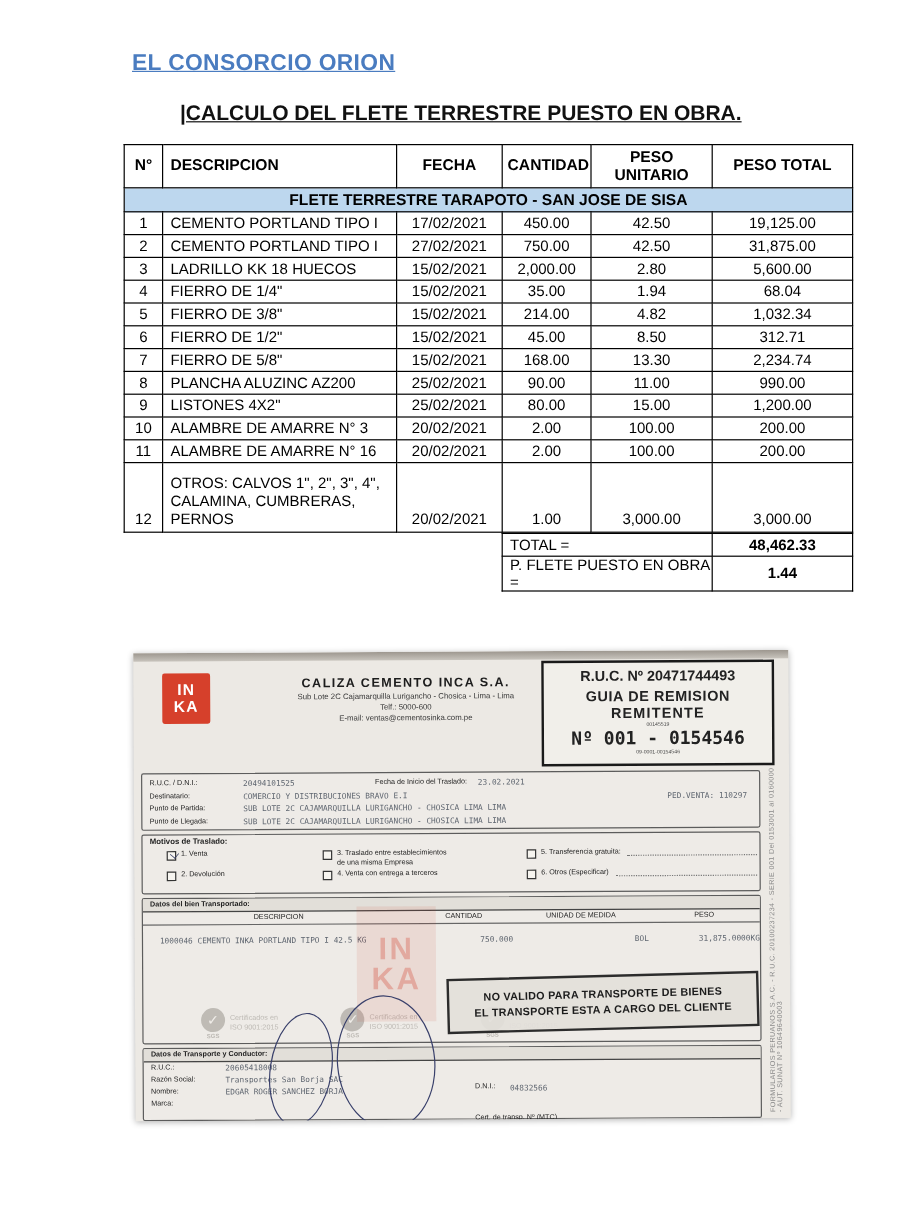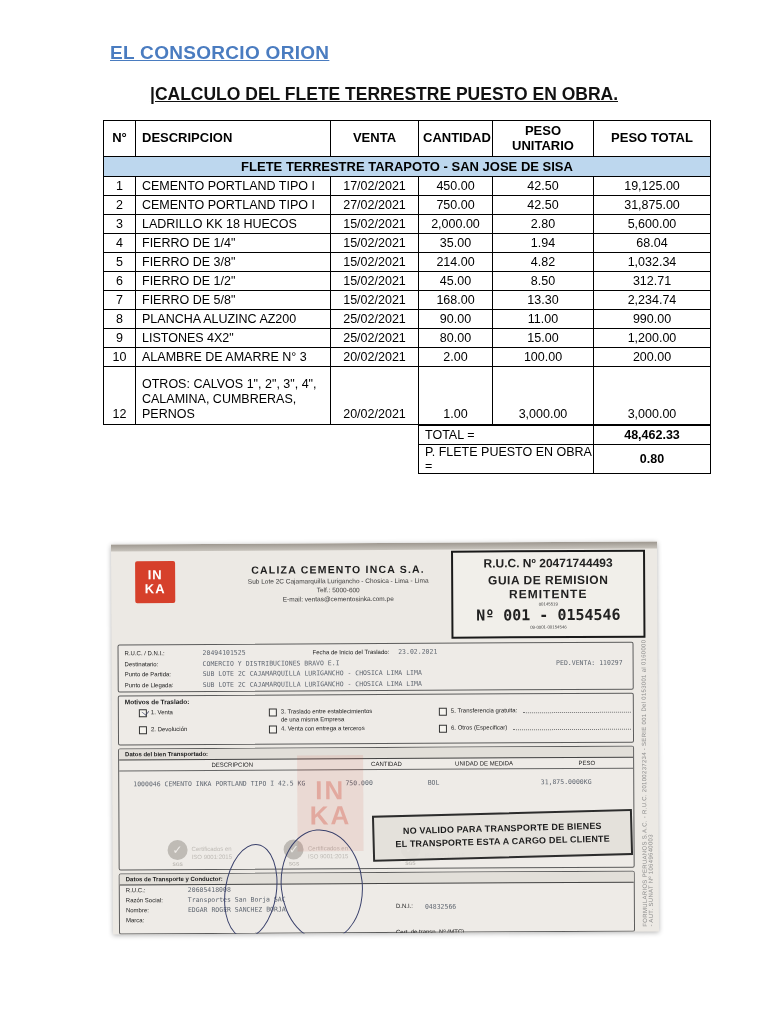--- a/index.html
+++ b/index.html
@@ -62,21 +62,21 @@
   .cb.checked:after { content:""; position:absolute; left:1px; top:-3px; width:8px; height:8px; border-right:1.4px solid #3a4066; border-bottom:1.4px solid #3a4066; transform:rotate(40deg) scale(.6); }
   .opt .lab6 { white-space:pre-line; line-height:1.25; }
   .dots { flex:1; border-bottom:1px dotted #777; margin:0 4px 1px 2px; min-width:30px; height:6px; }
 
   .goods { top:204px; height:122px; }
   .sec-bar { font-size:6px; font-weight:bold; padding:2px 6px; border-bottom:1px solid #444; background:#e2dfd9; }
   .gcols { display:flex; border-bottom:1px solid #666; padding:2px 0; }
   .gcols span { font-size:6px; color:#222; text-align:center; }
   .gcols span:nth-child(1){width:44%;} .gcols span:nth-child(2){width:16%;} .gcols span:nth-child(3){width:22%;} .gcols span:nth-child(4){width:18%;}
   .grow { display:flex; margin-top:9px; }
-  .grow span { text-align:left; }
+  .grow span { text-align:right; }
   .grow span:nth-child(1){width:44%; text-align:left; padding-left:14px;}
   .grow span:nth-child(2){width:16%;} .grow span:nth-child(3){width:22%;} .grow span:nth-child(4){width:18%;}
 
   .watermark { position:absolute; left:185px; top:212px; width:66px; height:96px; background:rgba(210,60,40,.10); display:flex; flex-direction:column; align-items:center; justify-content:center; font-weight:bold; font-size:26px; line-height:.95; color:rgba(210,60,40,.30); letter-spacing:2px; z-index:2; }
 
   .notice { position:absolute; left:260px; top:270px; width:260px; height:46px; border:2px solid #2c2c2c; background:rgba(227,224,218,.92); transform:rotate(-1.2deg); z-index:4; display:flex; flex-direction:column; align-items:center; justify-content:center; }
   .notice div { font-size:9px; font-weight:bold; color:#1c1c1c; letter-spacing:.2px; line-height:1.5; }
 
   .seals { position:absolute; left:55px; top:296px; width:470px; display:flex; gap:52px; opacity:.5; z-index:1; }
   .seal { display:flex; gap:4px; align-items:center; }
@@ -114,21 +114,21 @@
       </colgroup>
     <tbody>
       <tr class="title-row">
         <td colspan="6">FLETE TERRESTRE TARAPOTO - SAN JOSE DE SISA</td>
       </tr>
     </tbody>
     <thead>
         <tr>
           <th>N°</th>
           <th>DESCRIPCION</th>
-          <th>VENTA</th>
+          <th>FECHA</th>
           <th>CANTIDAD</th>
           <th>PESO
 UNITARIO</th>
           <th>PESO TOTAL</th>
         </tr>
       </thead>
     <tbody>
         <tr>
           <td>1</td>
           <td class="left">CEMENTO PORTLAND TIPO I</td>
@@ -197,20 +197,28 @@
           <td>9</td>
           <td class="left">LISTONES 4X2"</td>
           <td>25/02/2021</td>
           <td>80.00</td>
           <td>15.00</td>
           <td>1,200.00</td>
         </tr>
         <tr>
           <td>10</td>
           <td class="left">ALAMBRE DE AMARRE N° 3</td>
+          <td>20/02/2021</td>
+          <td>2.00</td>
+          <td>100.00</td>
+          <td>200.00</td>
+        </tr>
+        <tr>
+          <td>11</td>
+          <td class="left">ALAMBRE DE AMARRE N° 16</td>
           <td>20/02/2021</td>
           <td>2.00</td>
           <td>100.00</td>
           <td>200.00</td>
         </tr>
         <tr class="tall">
           <td>12</td>
           <td class="left">OTROS: CALVOS 1", 2", 3", 4",
 CALAMINA, CUMBRERAS,
 PERNOS</td>
@@ -222,21 +230,21 @@
       </tbody>
   </table>
   <table class="totals">
     <tbody>
         <tr>
           <td class="lab">TOTAL =</td>
           <td class="val">48,462.33</td>
         </tr>
         <tr>
           <td class="lab">P. FLETE PUESTO EN OBRA =</td>
-          <td class="val">0.80</td>
+          <td class="val">1.44</td>
         </tr>
       </tbody>
   </table>
 </div>
 
 <div class="scan">
   <div class="scan-edge"></div>
 
   <div class="logo">
     <span>IN</span>

